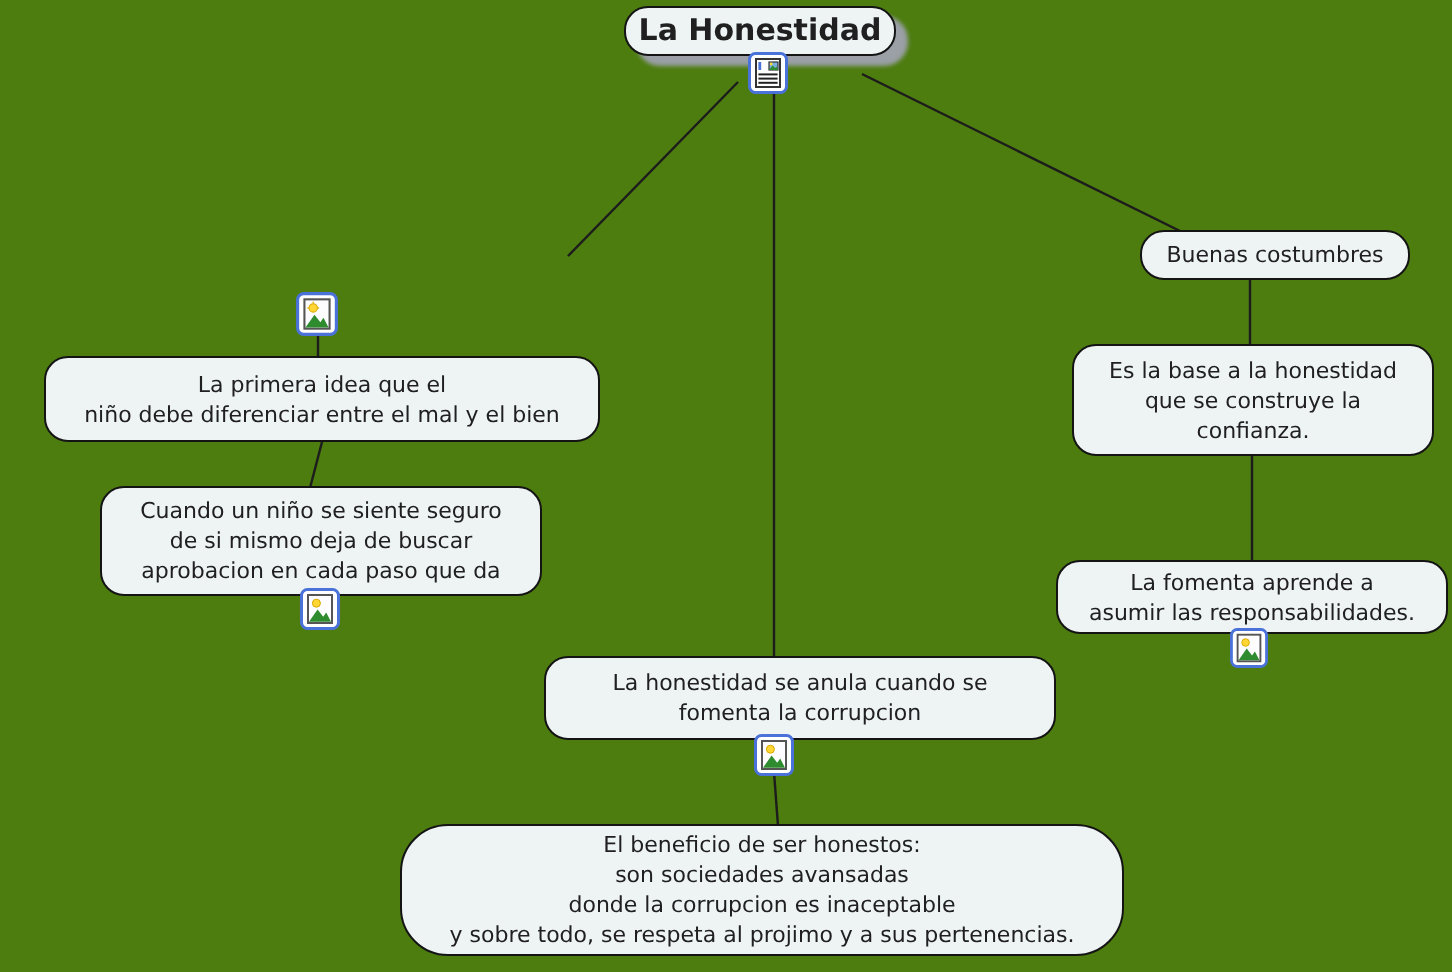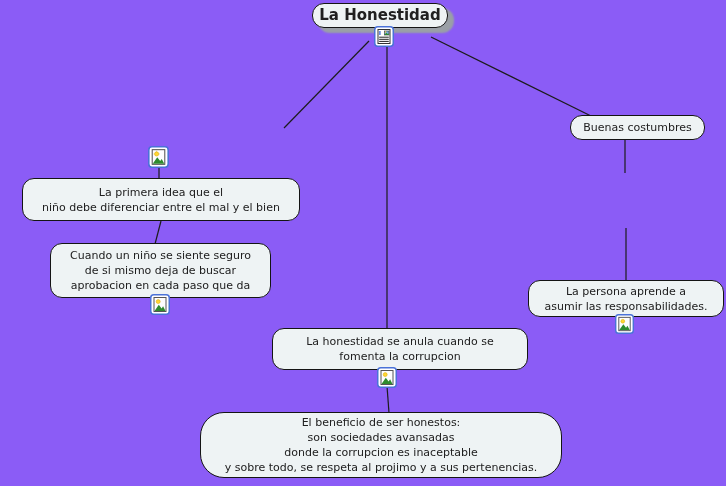--- a/index.html
+++ b/index.html
@@ -1,19 +1,19 @@
 <!DOCTYPE html>
 <html><head>
 <meta charset="utf-8">
 <style>
   html,body{margin:0;padding:0;}
   #canvas{
     position:relative;
     width:726px;height:486px;
-    background:#8b5cf6;
+    background:#4d7c0f;
     overflow:hidden;
     font-family:"DejaVu Sans","Liberation Sans",sans-serif;
   }
   #edges{position:absolute;left:0;top:0;width:726px;height:486px;z-index:1;}
   #edges line{stroke:#1c1c1c;stroke-width:1.2;}
   .node{
     position:absolute;z-index:2;box-sizing:border-box;
     background:#eef3f4;border:1px solid #141414;border-radius:12px;
     display:flex;align-items:center;justify-content:center;
     text-align:center;white-space:pre;
@@ -70,23 +70,28 @@
 
   <div class="node" id="node-primera">
     <span class="label">La primera idea que el
 niño debe diferenciar entre el mal y el bien</span>
   </div>
 
   <div class="node" id="node-buenas">
     <span class="label">Buenas costumbres</span>
   </div>
 
+  <div class="node" id="node-base">
+    <span class="label">Es la base a la honestidad
+que se construye la
+confianza.</span>
+  </div>
 
   <div class="node" id="node-persona">
-    <span class="label">La persona aprende a
+    <span class="label">La fomenta aprende a
 asumir las responsabilidades.</span>
   </div>
 
   <div class="node" id="node-anula">
     <span class="label">La honestidad se anula cuando se
 fomenta la corrupcion</span>
   </div>
 
   <div class="node" id="node-beneficio">
     <span class="label">El beneficio de ser honestos:

